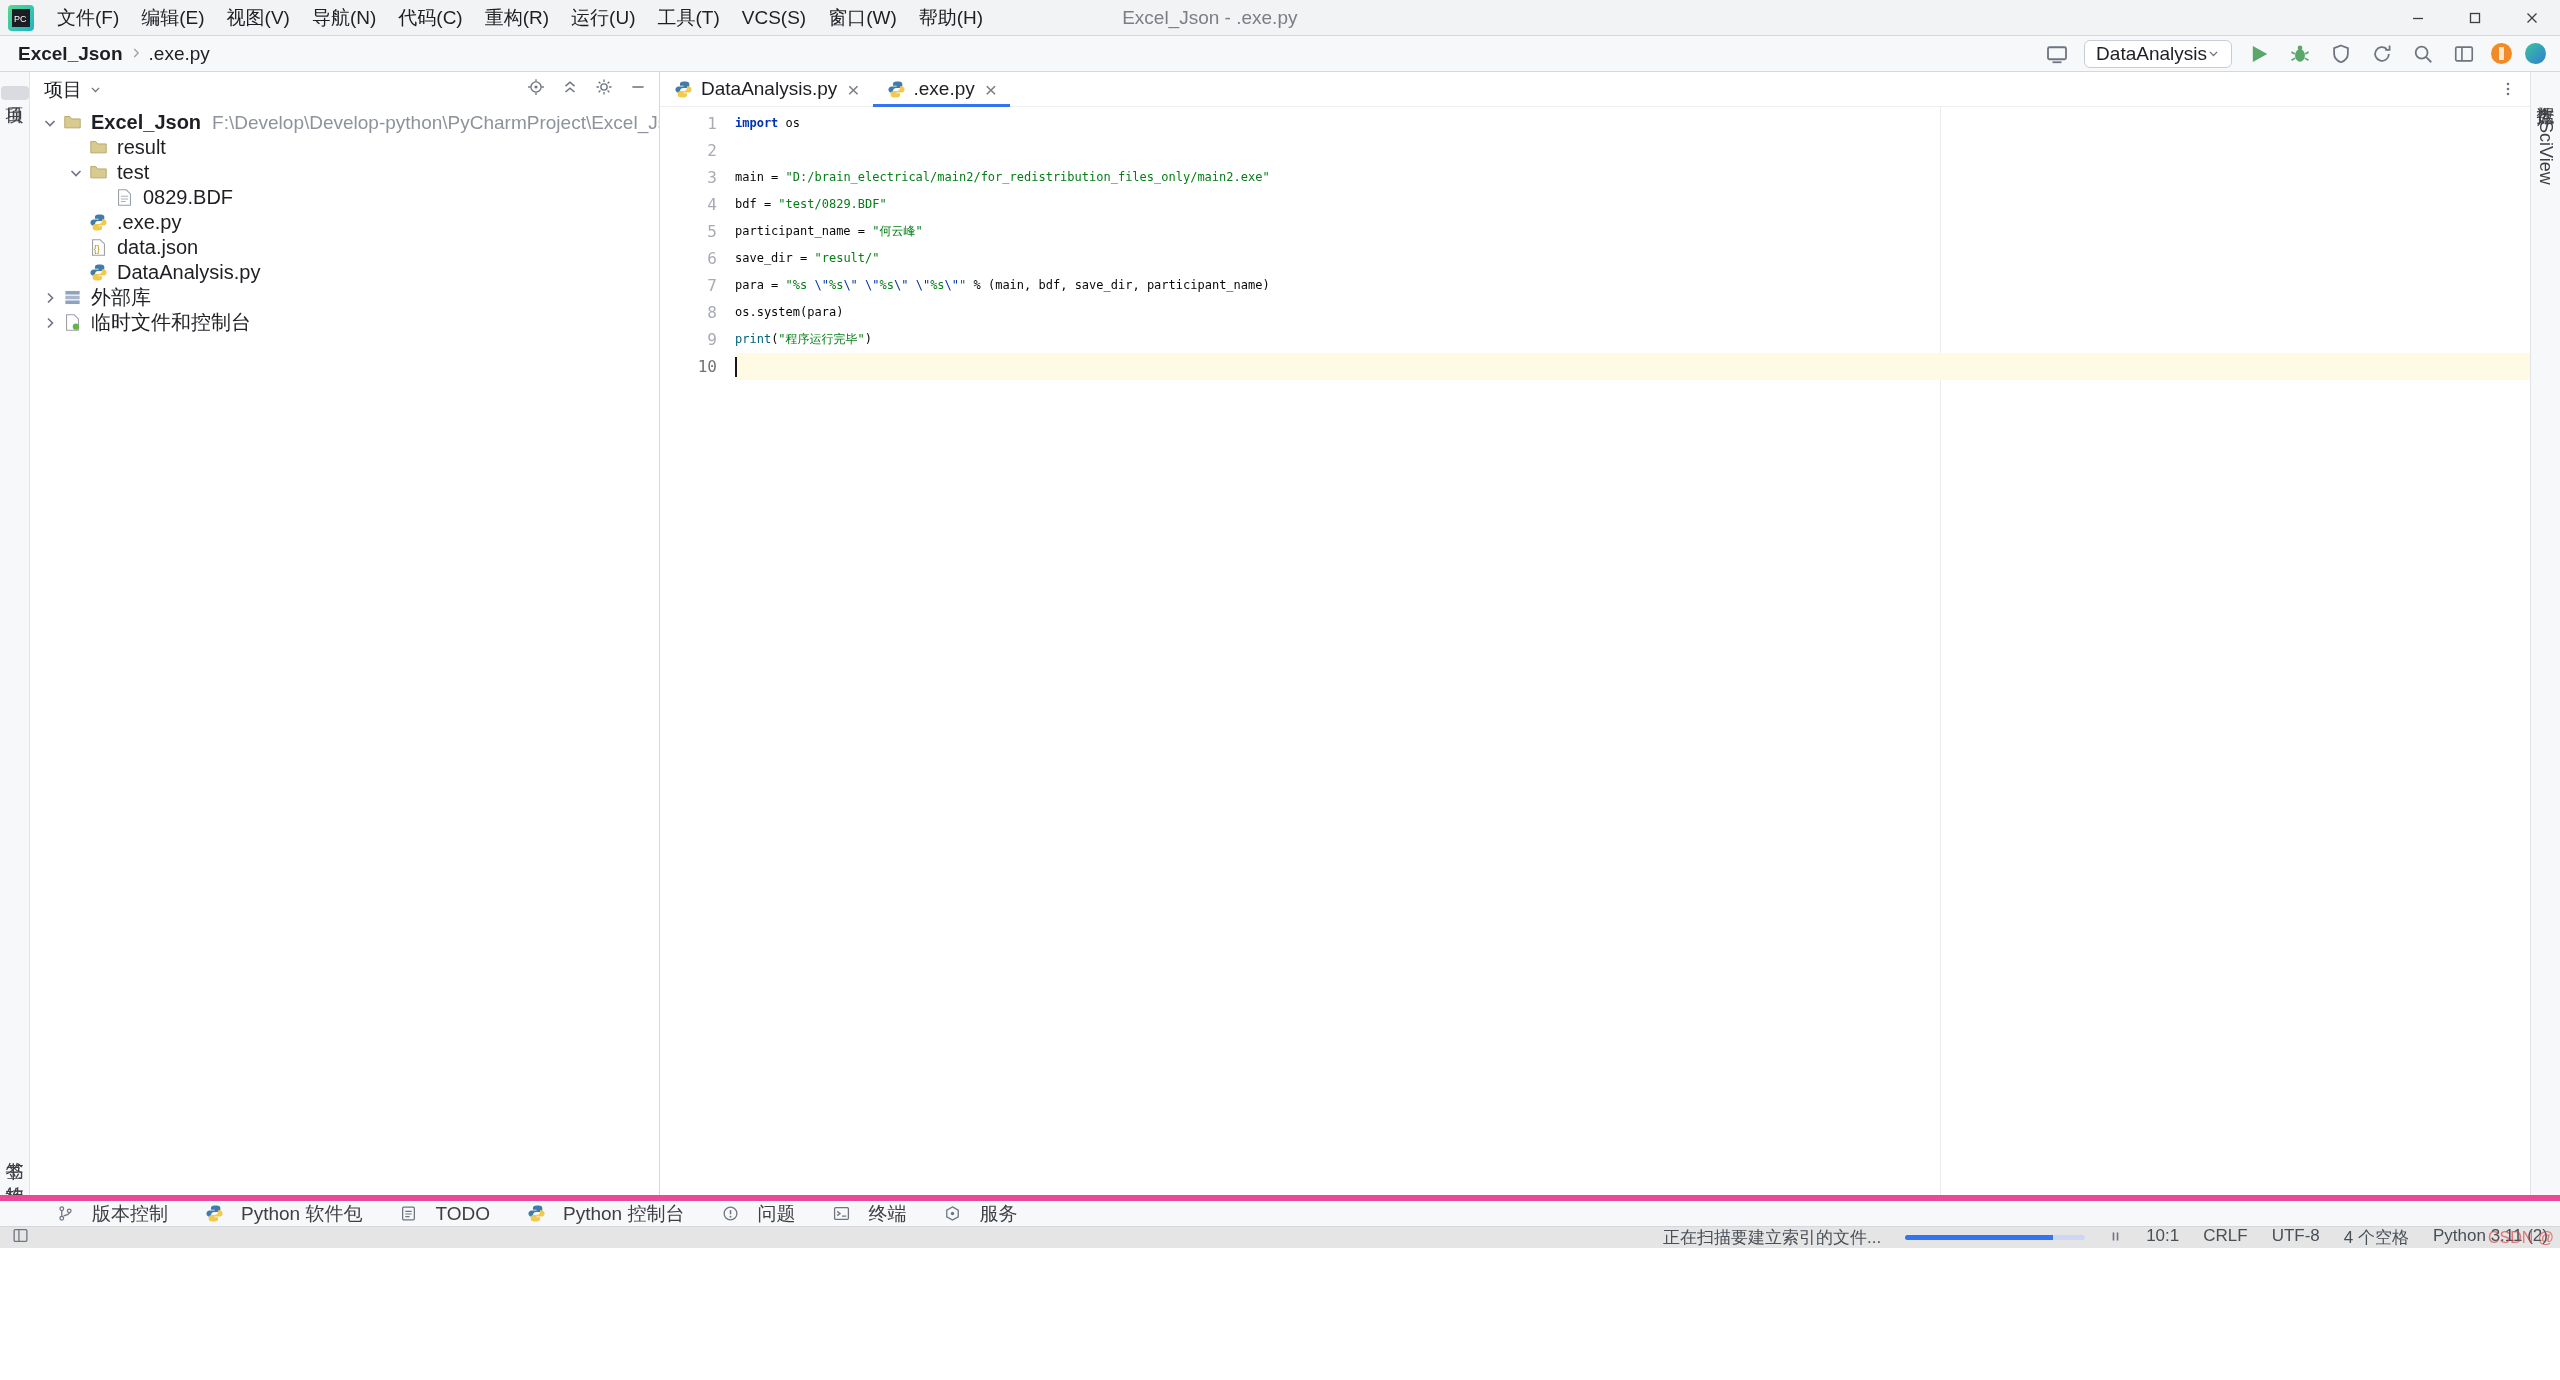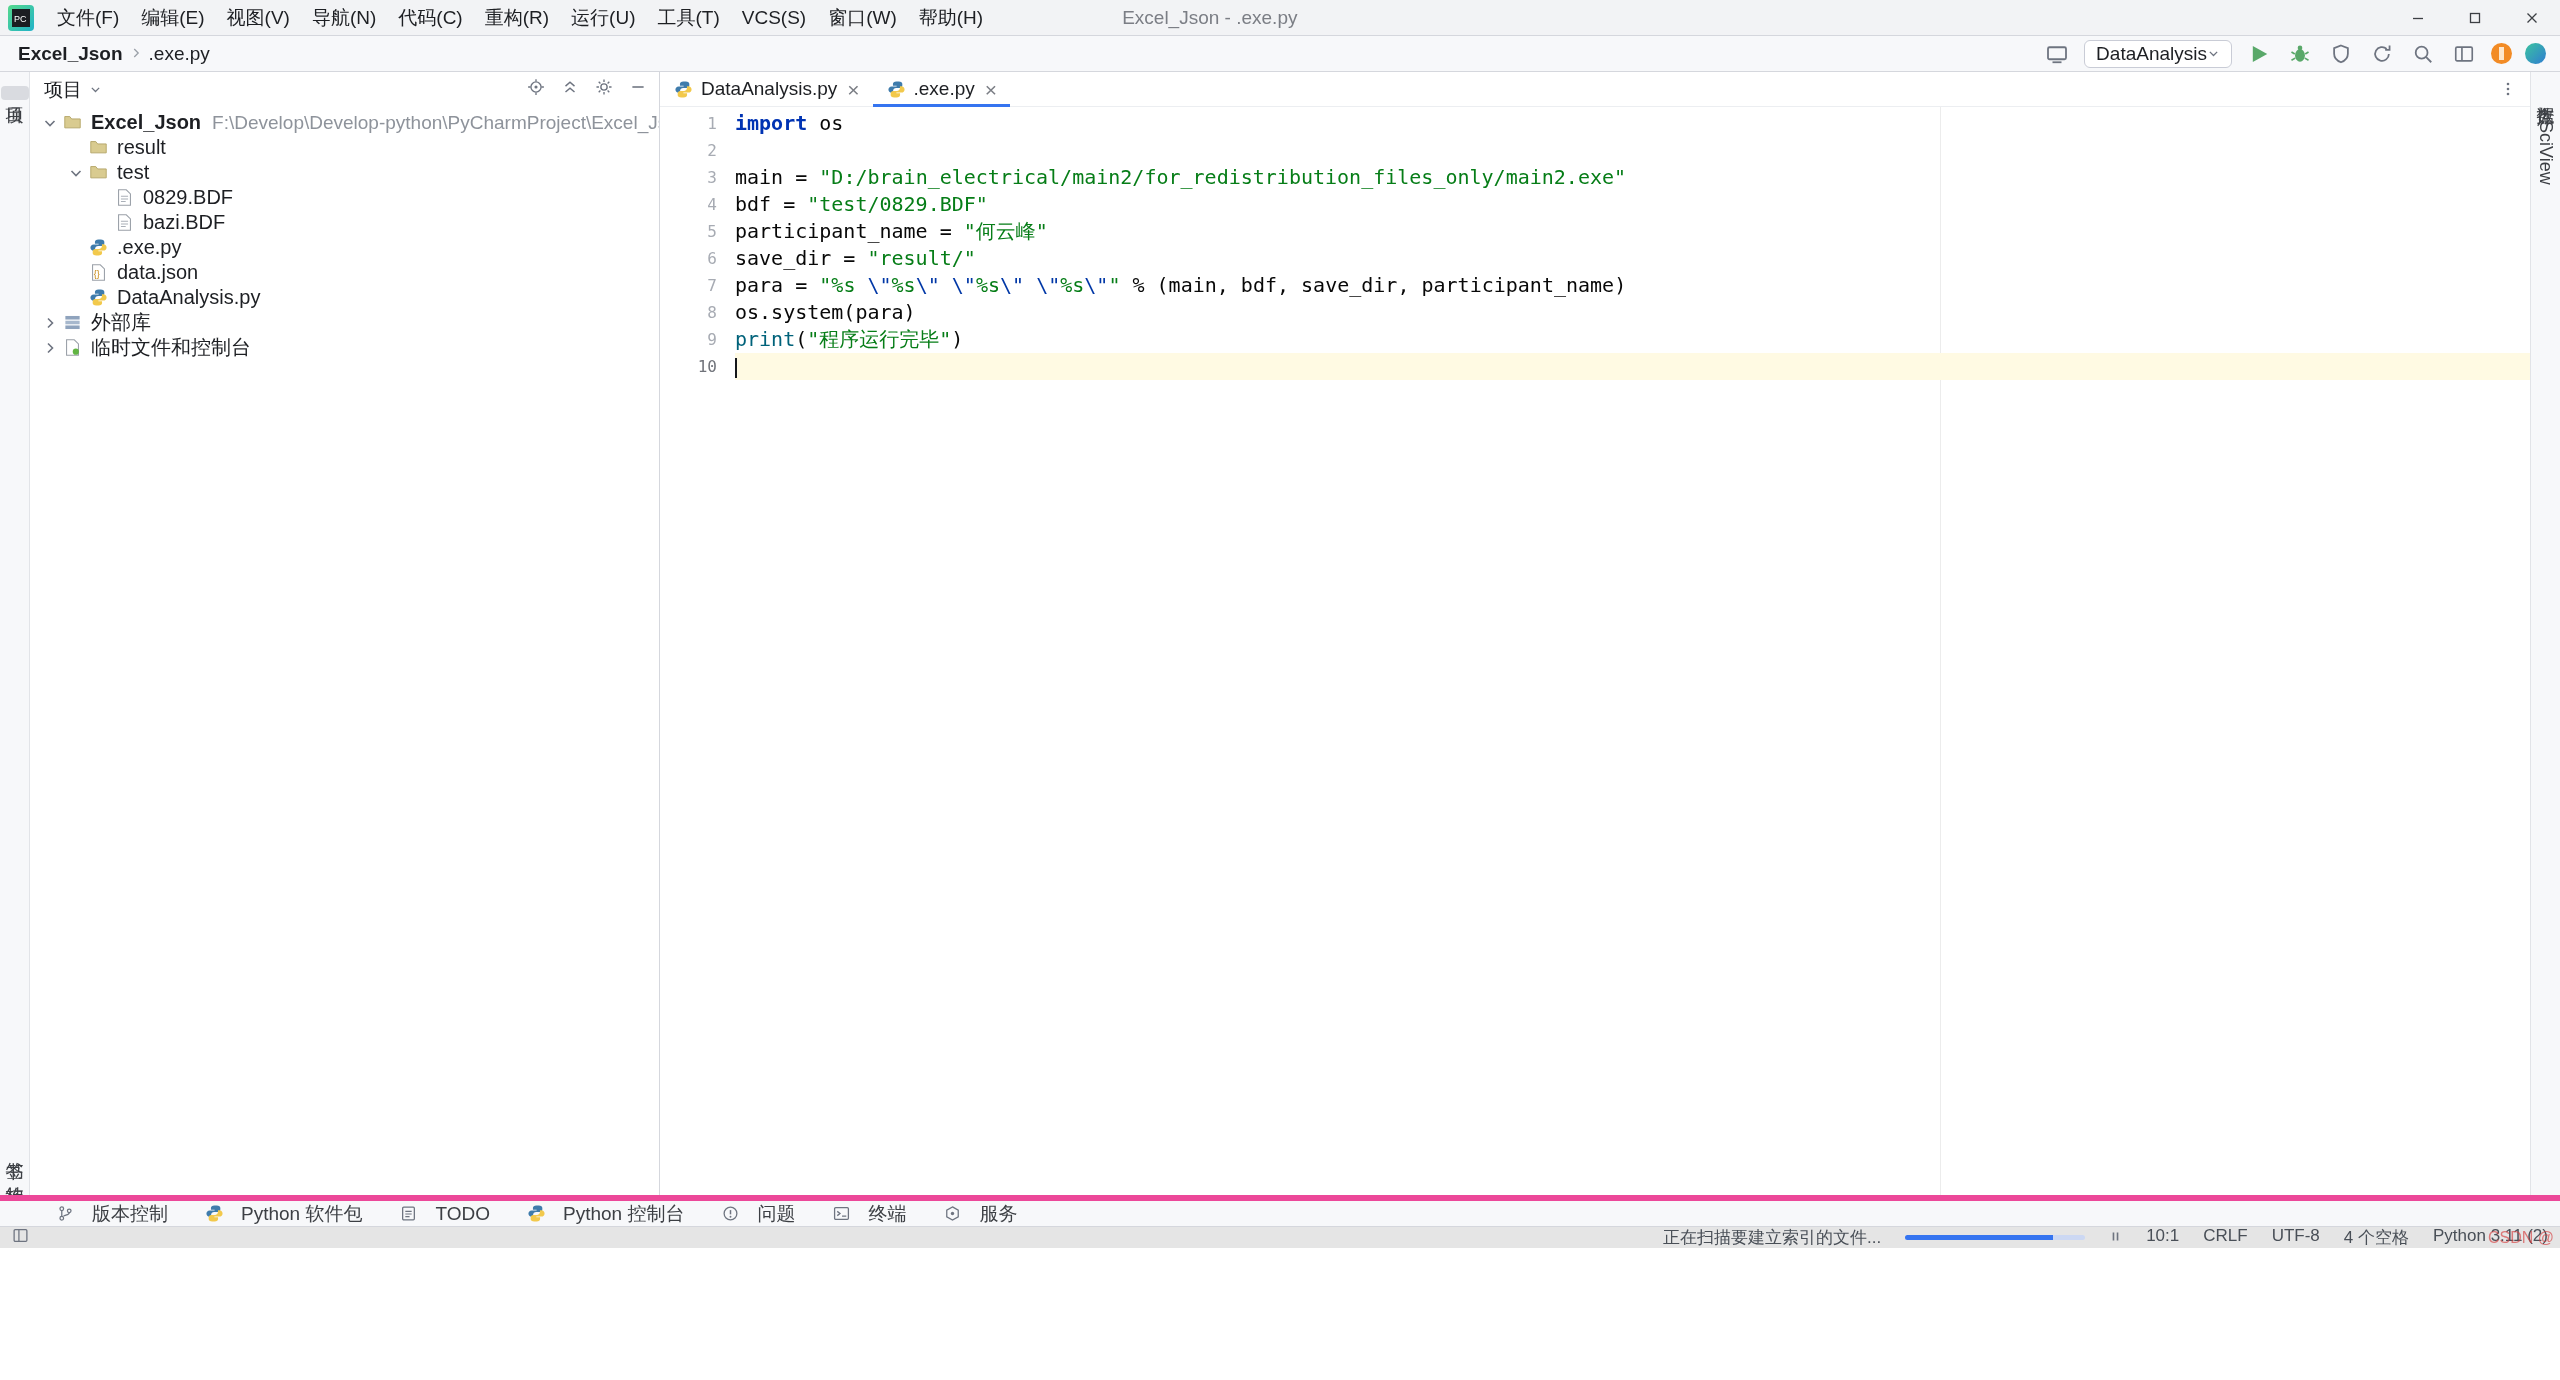--- a/index.html
+++ b/index.html
@@ -55,21 +55,21 @@
   .tab{display:flex;align-items:center;padding:0 13px;font-size:19px;position:relative;cursor:default}
   .tab .icn{margin-right:7px}
   .tab.active::after{content:"";position:absolute;left:0;right:0;bottom:-1px;height:3px;background:#3574f0}
   .tclose{margin-left:10px;color:#7b7e85;font-size:21px;line-height:1}
   .tab-more{margin-left:auto;display:flex;align-items:center;padding-right:14px}
   .editor-body{flex:1;position:relative;padding-top:3px;font-family:"DejaVu Sans Mono","Liberation Mono",monospace;overflow:hidden}
   .margin-guide{position:absolute;top:0;bottom:0;left:1280px;width:1px;background:#ececec}
   .code-line{display:flex;height:27px;line-height:27px;position:relative}
   .ln{width:75px;flex:0 0 75px;text-align:right;padding-right:18px;color:#a7abb3;font-size:16px}
   .code-line.cur .ln{color:#70737a}
-  .lc{flex:1;font-size:20px;white-space:pre;color:#080808}
+  .lc{flex:1;font-size:12px;white-space:pre;color:#080808}
   .code-line.cur .lc{background:#fffae3}
   .caret{display:inline-block;width:2px;height:20px;background:#15171b;vertical-align:middle}
   .kw{color:#0033b3;font-weight:bold}
   .st{color:#067d17}
   .es{color:#0037a6}
   .bi{color:#00627a}
   .pl{color:#080808}
 
   
   .bottom-stripe{height:31px;flex:0 0 31px;background:#f7f8fa;border-top:6px solid #ec4899;display:flex;align-items:center;gap:36px;padding-left:55px;font-size:19px;color:#3c3f44}
@@ -273,30 +273,20 @@
           <div class="tree-row" style="padding-left: 60px;">
             <span class="tw"></span>
             <span class="icn">
               <svg width="19" height="19" viewBox="0 0 16 16">
                 <path d="M3 1.5h6.5L13 5v9.5H3z" fill="#fff" stroke="#9aa0a8" stroke-width="0.9"></path>
                 <path d="M5 7h6M5 9.2h6M5 11.4h4" stroke="#aab0b8" stroke-width="0.9"></path>
               </svg>
             </span>
             <span class="tl">0829.BDF</span>
           </div>
-          <div class="tree-row" style="padding-left: 60px;">
-            <span class="tw"></span>
-            <span class="icn">
-              <svg width="19" height="19" viewBox="0 0 16 16">
-                <path d="M3 1.5h6.5L13 5v9.5H3z" fill="#fff" stroke="#9aa0a8" stroke-width="0.9"></path>
-                <path d="M5 7h6M5 9.2h6M5 11.4h4" stroke="#aab0b8" stroke-width="0.9"></path>
-              </svg>
-            </span>
-            <span class="tl">bazi.BDF</span>
-          </div>
           <div class="tree-row" style="padding-left: 34px;">
             <span class="tw"></span>
             <span class="icn">
               <svg width="19" height="19" viewBox="0 0 16 16">
                 <path d="M7.9 1.3c-1.9 0-2.9.8-2.9 2v1.5h3.1v.6H3.9c-1.6 0-2.7 1.1-2.7 2.7s1.1 2.7 2.7 2.7h1.2V9.2c0-1.4 1.2-2.5 2.6-2.5h3.1c1.2 0 2.1-.9 2.1-2.1V3.3c0-1.2-1-2-3-2z" fill="#3f7cac"></path>
                 <path d="M8.1 14.7c1.9 0 2.9-.8 2.9-2v-1.5H7.9v-.6h4.2c1.6 0 2.7-1.1 2.7-2.7S13.7 5.2 12.1 5.2h-1.2v1.6c0 1.4-1.2 2.5-2.6 2.5H5.2c-1.2 0-2.1.9-2.1 2.1v1.3c0 1.2 1 2 3 2z" fill="#f2c94c"></path>
               </svg>
             </span>
             <span class="tl">.exe.py</span>
           </div>

